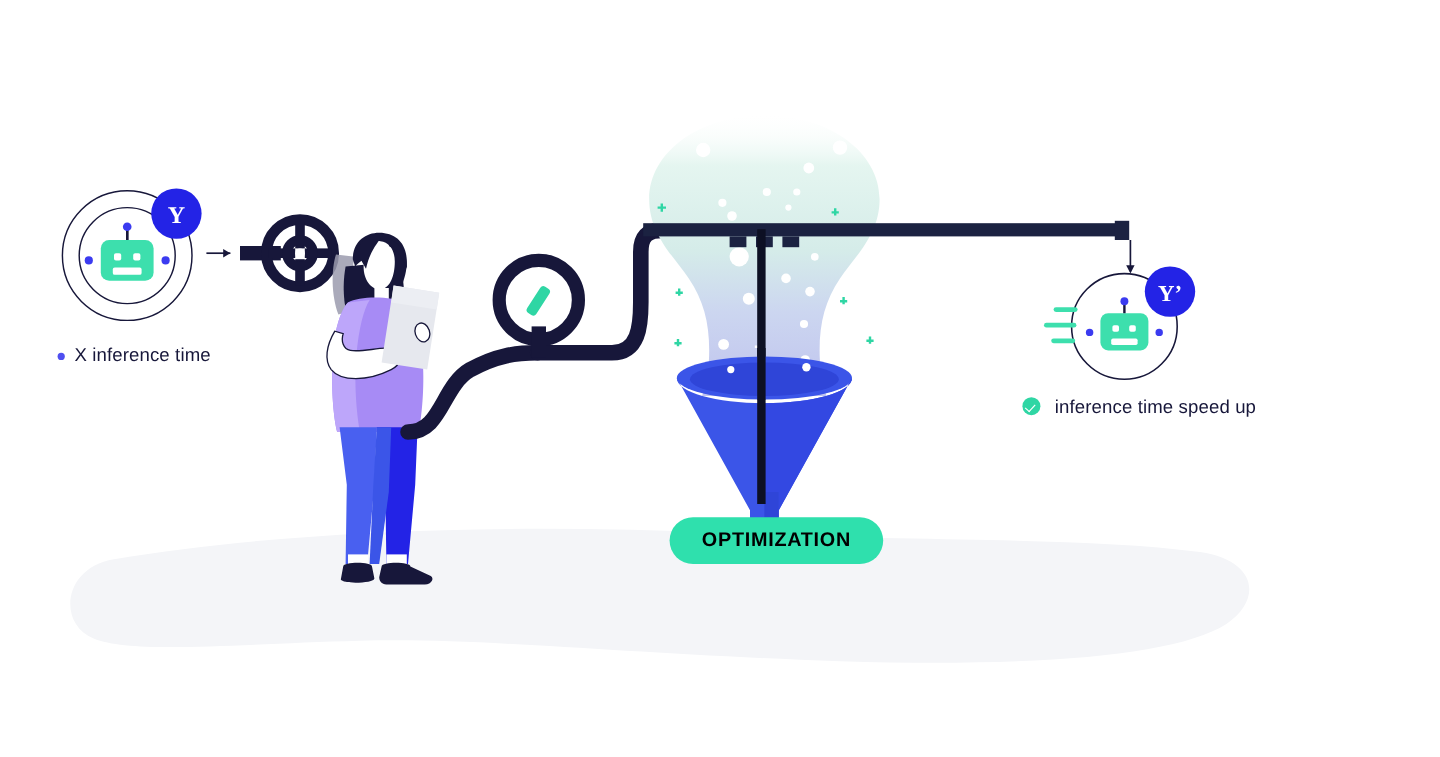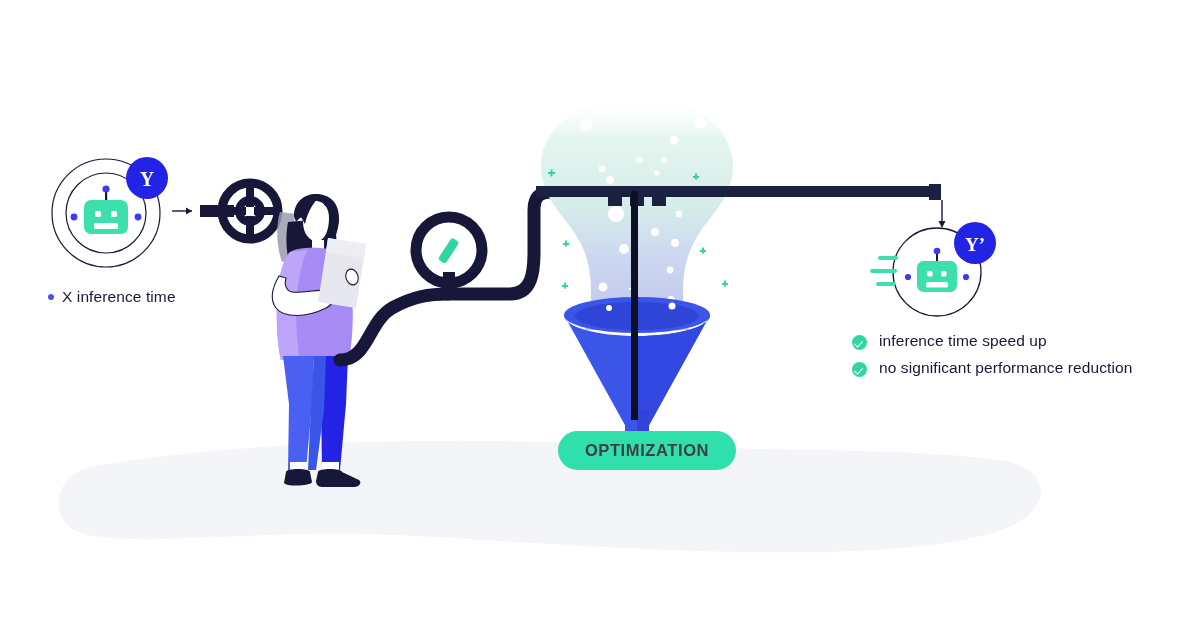--- a/index.html
+++ b/index.html
@@ -58,23 +58,23 @@
   }
   .bullet-label {
     font-size: 15.5px;
     color: #17173a;
     letter-spacing: 0.1px;
     white-space: nowrap;
     text-align: right;
   }
   .check-row {
     display: flex;
-    align-items: flex-end;
+    align-items: flex-start;
     height: 27px;
-    margin: 0 0 0 0;
+    margin: 8px 0 0 0;
   }
   .check-icon {
     flex: 0 0 15px;
     width: 15px;
     height: 15px;
     border-radius: 50%;
     background: #2fd6a4;
     position: relative;
     margin-right: 12px;
   }
@@ -101,21 +101,21 @@
     top: 431px;
     width: 178px;
     height: 39px;
     border-radius: 20px;
     background: #2fe0ad;
     display: flex;
     align-items: center;
     justify-content: center;
   }
   .opt-badge-label {
-    color: #404040;
+    color: #000000;
     font-weight: bold;
     font-size: 16.5px;
     letter-spacing: 0.6px;
   }
 </style>
 </head>
 <body>
 
 <div id="scene">
 
@@ -342,23 +342,19 @@
         </span>
       <span class="bullet-label">X inference time</span>
     </div>
   </div>
 
   <div class="txt-right">
     <div class="check-row">
       <span class="check-icon"></span>
       <span class="check-label">inference time speed up</span>
     </div>
-    <div class="check-row">
-      <span class="check-icon"></span>
-      <span class="check-label">no significant performance reduction</span>
-    </div>
   </div>
 
   <div class="opt-badge">
     <span class="opt-badge-label">OPTIMIZATION</span>
   </div>
 
 </div>
 
 </body></html>

